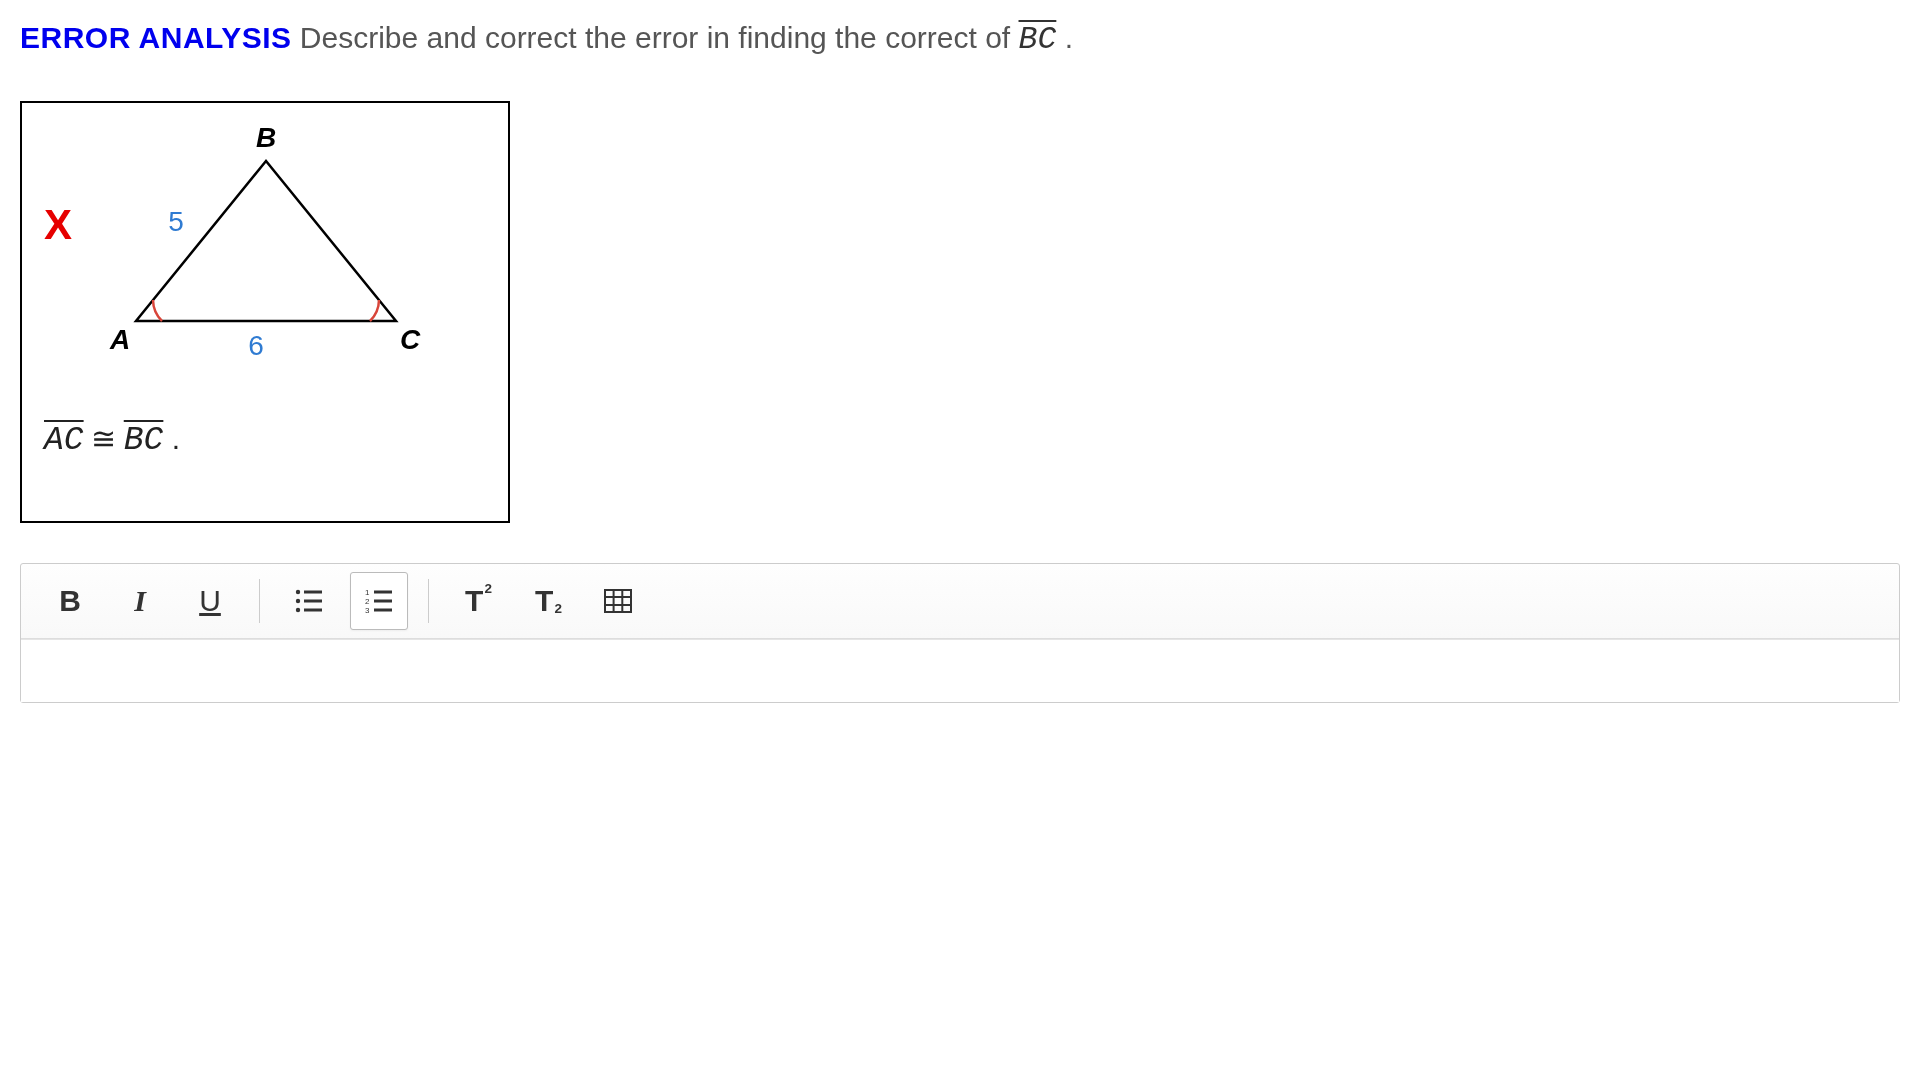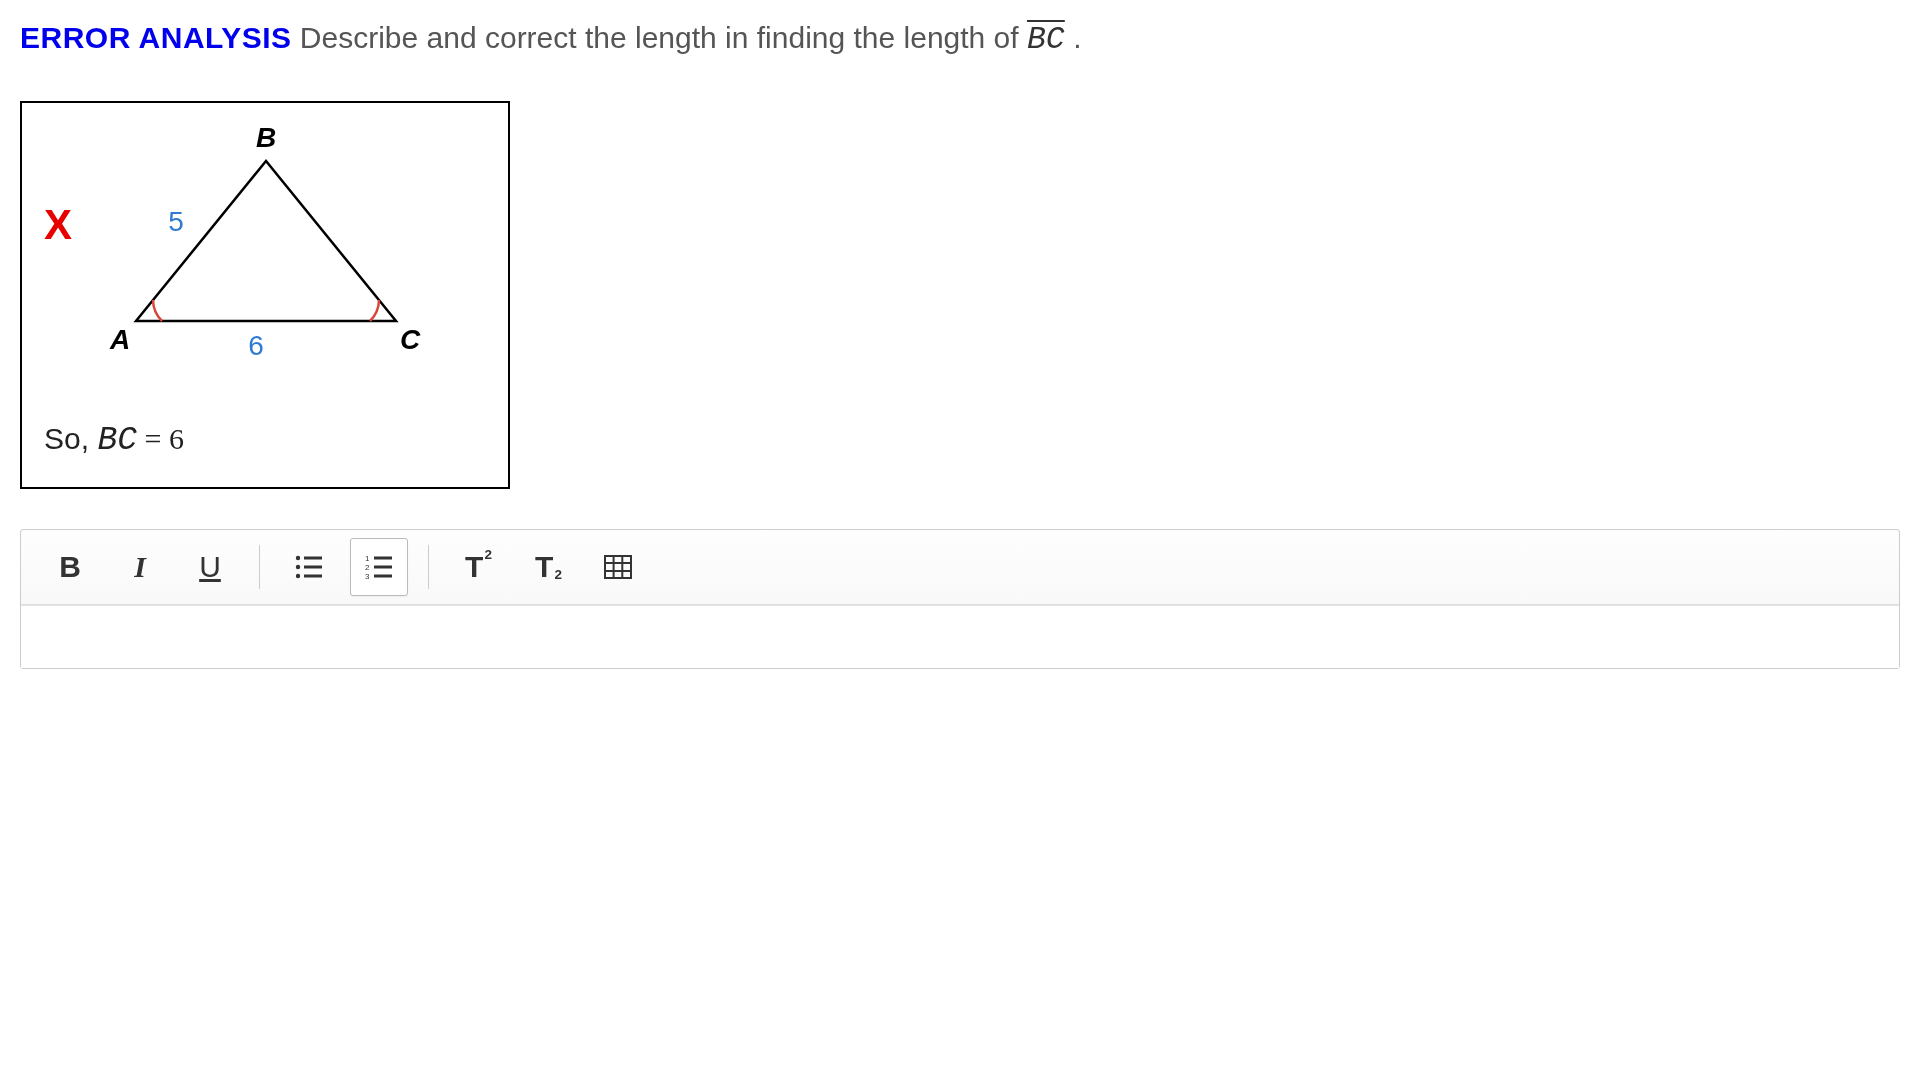--- a/index.html
+++ b/index.html
@@ -117,21 +117,21 @@
     border-top: 1px solid #e5e5e5;
     padding: 14px;
   }
   svg text { font-family: Arial, sans-serif; }
 </style>
 </head>
 <body>
 
 <div class="header-line">
   <span class="error-label">ERROR ANALYSIS</span>
-  <span class="header-text">Describe and correct the length in finding the length of </span>
+  <span class="header-text">Describe and correct the error in finding the correct of </span>
   <span class="math-i overline">BC</span>
   <span class="header-text"> .</span>
 </div>
 
 <div class="problem-box">
   <div class="diagram-row">
     <div class="x-mark">X</div>
     <svg class="triangle-svg" width="330" height="260" viewBox="0 0 330 260">
 
       <polygon points="170,40 40,200 300,200" fill="none" stroke="#000" stroke-width="2.5"></polygon>
@@ -141,22 +141,22 @@
 
       <text x="170" y="26" text-anchor="middle" font-size="28" font-style="italic" font-weight="600">B</text>
       <text x="24" y="228" text-anchor="middle" font-size="28" font-style="italic" font-weight="600">A</text>
       <text x="314" y="228" text-anchor="middle" font-size="28" font-style="italic" font-weight="600">C</text>
       <text x="80" y="110" text-anchor="middle" font-size="28" fill="#2f7bd2">5</text>
       <text x="160" y="234" text-anchor="middle" font-size="28" fill="#2f7bd2">6</text>
     </svg>
   </div>
 
   <div class="reasoning">
-    <p style="margin-bottom:0;">
-      <span>So,  </span><span class="math-i">BC</span><span class="num-serif"> = </span><span class="num-serif">6</span>
+    <p>
+      <span class="math-i overline">AC</span><span class="cong"> ≅ </span><span class="math-i overline">BC</span><span> .</span>
     </p>
   </div>
 </div>
 
 <div class="editor-wrap">
   <div class="toolbar">
     <div class="tb-btn tb-bold">B</div>
     <div class="tb-btn tb-italic">I</div>
     <div class="tb-btn tb-under">U</div>
     <div class="tb-sep"></div>

